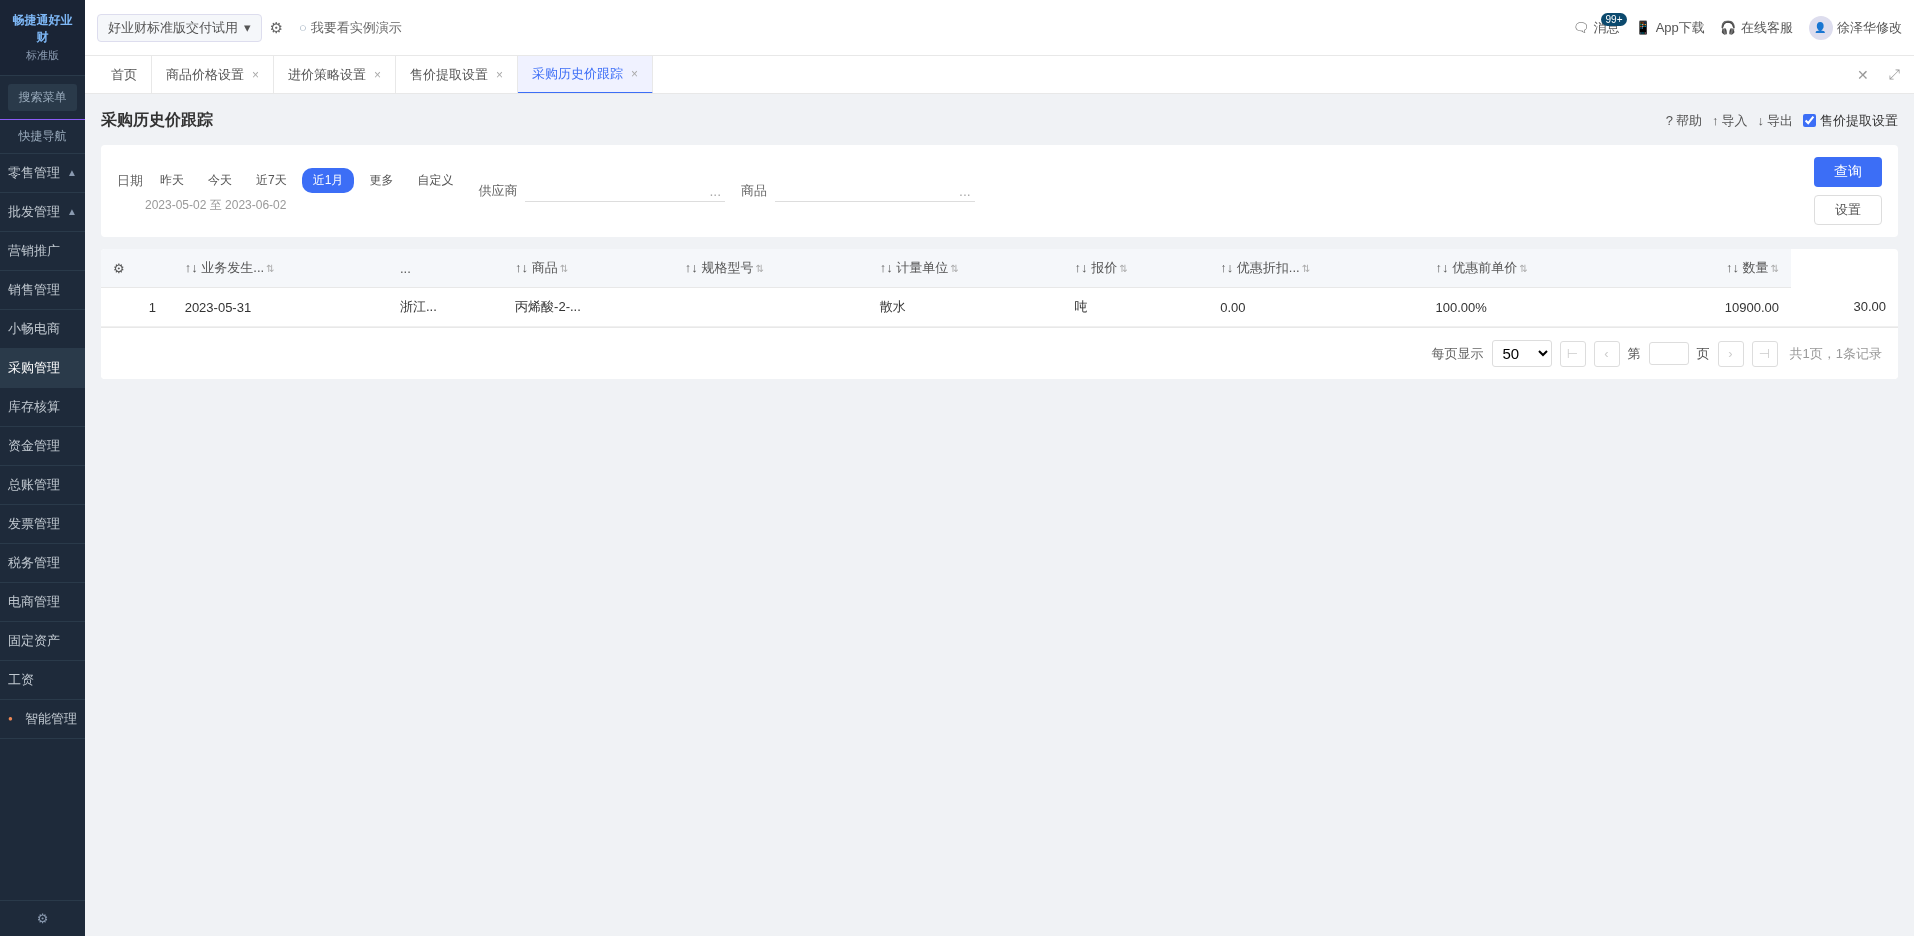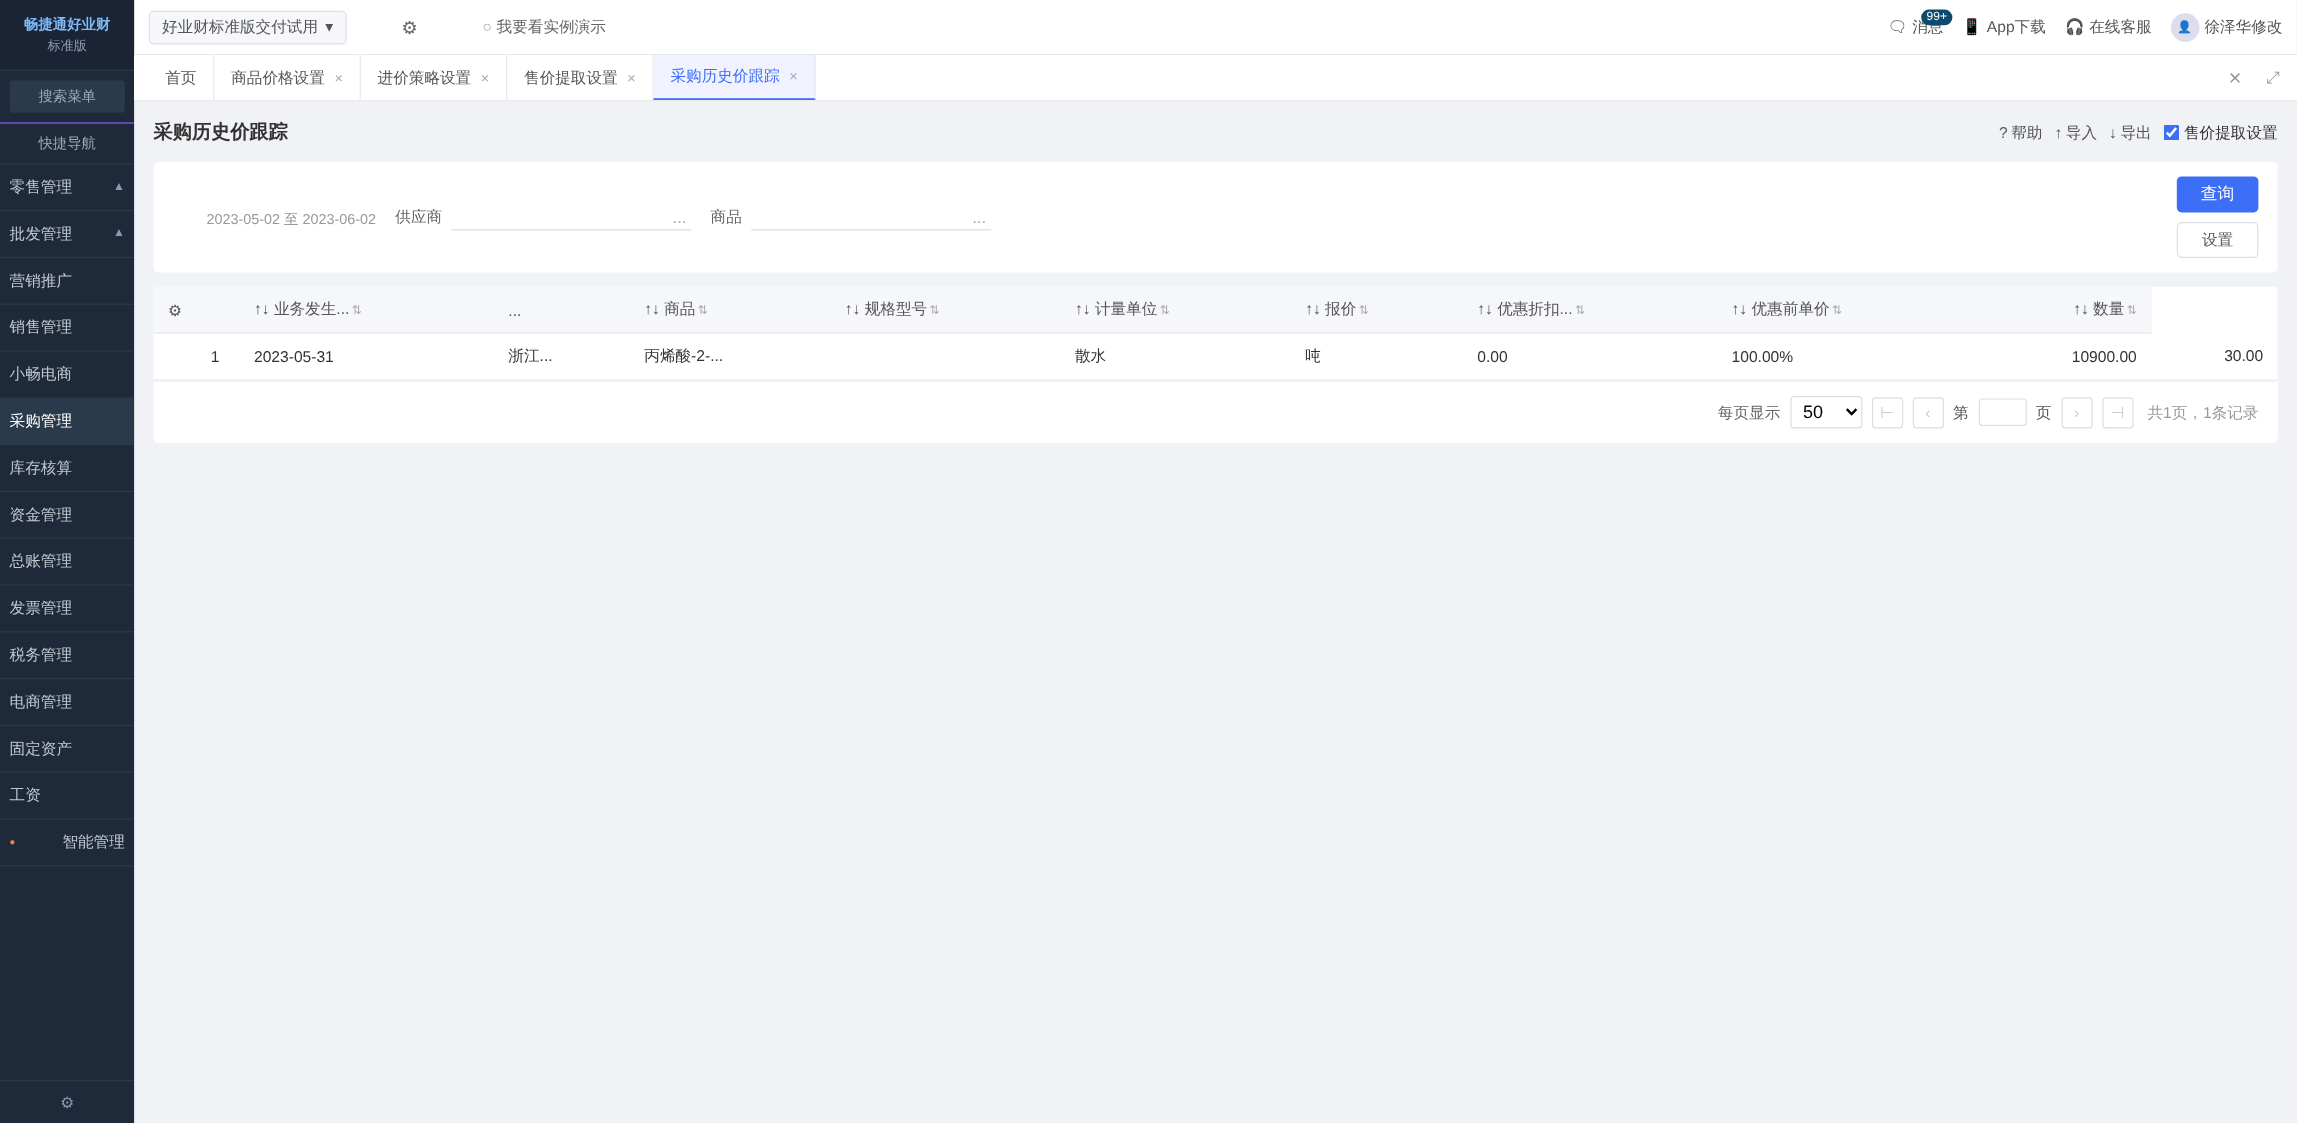--- a/index.html
+++ b/index.html
@@ -1,34 +1,34 @@
 <!DOCTYPE html>
 <html><head>
   <meta charset="utf-8">
   <style>
     * { box-sizing: border-box; margin: 0; padding: 0; }
     body { font-family: "Microsoft YaHei", "PingFang SC", sans-serif; font-size: 13px; color: #333; background: #f0f2f5; display: flex; height: 936px; overflow: hidden; }
 
     
-    .sidebar { width: 112px; background: #1e2a3a; color: #c8d0d8; display: flex; flex-direction: column; flex-shrink: 0; height: 100%; overflow-y: auto; }
+    .sidebar { width: 85px; background: #1e2a3a; color: #c8d0d8; display: flex; flex-direction: column; flex-shrink: 0; height: 100%; overflow-y: auto; }
     .sidebar-logo { padding: 12px 8px; background: #1a2435; display: flex; flex-direction: column; align-items: center; border-bottom: 1px solid #2a3a4a; }
     .sidebar-search { padding: 8px; border-bottom: 1px solid #8b5cf6; }
     .sidebar-search-btn { width: 100%; background: #2a3a4a; border: none; color: #9ab; padding: 5px 8px; border-radius: 3px; cursor: pointer; font-size: 12px; text-align: center; }
     .sidebar-nav-btn { width: 100%; background: transparent; border: none; color: #9ab; padding: 8px 8px; font-size: 12px; text-align: center; cursor: pointer; border-bottom: 1px solid #2a3a4a; }
     .sidebar-item { padding: 10px 8px; display: flex; align-items: center; justify-content: space-between; cursor: pointer; font-size: 13px; color: #c0c8d0; border-bottom: 1px solid #2a3a4a; }
     .sidebar-item.active { background: #2a3a4a; color: #fff; }
     .sidebar-item.has-dot::before { content: "●"; color: #e85; font-size: 8px; margin-right: 4px; }
     .sidebar-item .arrow { font-size: 10px; color: #8a9ab0; }
     .sidebar-gear { padding: 10px; display: flex; justify-content: center; margin-top: auto; border-top: 1px solid #2a3a4a; cursor: pointer; color: #8a9ab0; }
 
     
     .main { flex: 1; display: flex; flex-direction: column; overflow: hidden; background: #f0f2f5; }
 
     
-    .topbar { background: #fff; height: 46px; display: flex; align-items: center; padding: 17px 12px; border-bottom: 1px solid #e8e8e8; flex-shrink: 0; gap: 38px; }
+    .topbar { background: #fff; height: 56px; display: flex; align-items: center; padding: 17px 12px; border-bottom: 1px solid #e8e8e8; flex-shrink: 0; }
     .topbar-selector { display: flex; align-items: center; gap: 6px; background: #f5f7fa; border: 1px solid #dde; border-radius: 4px; padding: 4px 10px; cursor: pointer; font-size: 13px; color: #555; }
     .topbar-gear { margin-left: 8px; color: #666; cursor: pointer; font-size: 15px; }
     .topbar-demo { margin-left: 16px; display: flex; align-items: center; gap: 4px; color: #666; cursor: pointer; font-size: 13px; }
     .topbar-right { margin-left: auto; display: flex; align-items: center; gap: 16px; }
     .topbar-msg { display: flex; align-items: center; gap: 4px; cursor: pointer; color: #555; font-size: 13px; position: relative; }
     .badge { background: #0c4a6e; color: #fff; border-radius: 10px; font-size: 10px; padding: 1px 5px; position: absolute; top: -6px; right: -8px; }
     .topbar-app { display: flex; align-items: center; gap: 4px; cursor: pointer; color: #555; font-size: 13px; }
     .topbar-service { display: flex; align-items: center; gap: 4px; cursor: pointer; color: #555; font-size: 13px; }
     .topbar-user { display: flex; align-items: center; gap: 4px; cursor: pointer; color: #555; font-size: 13px; }
     .user-avatar { width: 24px; height: 24px; border-radius: 50%; background: #dde; display: flex; align-items: center; justify-content: center; font-size: 10px; color: #888; }
@@ -231,20 +231,31 @@
           <input type="checkbox" checked="" style="">
           <span>售价提取设置</span>
         </label>
       </div>
     </div>
 
     <div class="filter-bar">
       <div class="filter-row">
 
         <div style="display:flex;flex-direction:column;">
+          <div style="display:flex;align-items:center;gap:8px;">
+            <span class="filter-label">日期</span>
+            <div class="filter-date-opts" id="date-opts-container">
+                <button class="filter-date-btn">昨天</button>
+                <button class="filter-date-btn">今天</button>
+                <button class="filter-date-btn">近7天</button>
+                <button class="filter-date-btn active">近1月</button>
+                <button class="filter-date-btn">更多</button>
+                <button class="filter-date-btn">自定义</button>
+              </div>
+          </div>
           <div class="filter-date-range" style="margin-left:28px;">2023-05-02 至 2023-06-02</div>
         </div>
 
         <div class="filter-section">
           <span class="filter-label">供应商</span>
           <div class="filter-input-wrap">
             <input class="filter-input" type="text" style="">
             <span class="filter-dots">...</span>
           </div>
         </div>

